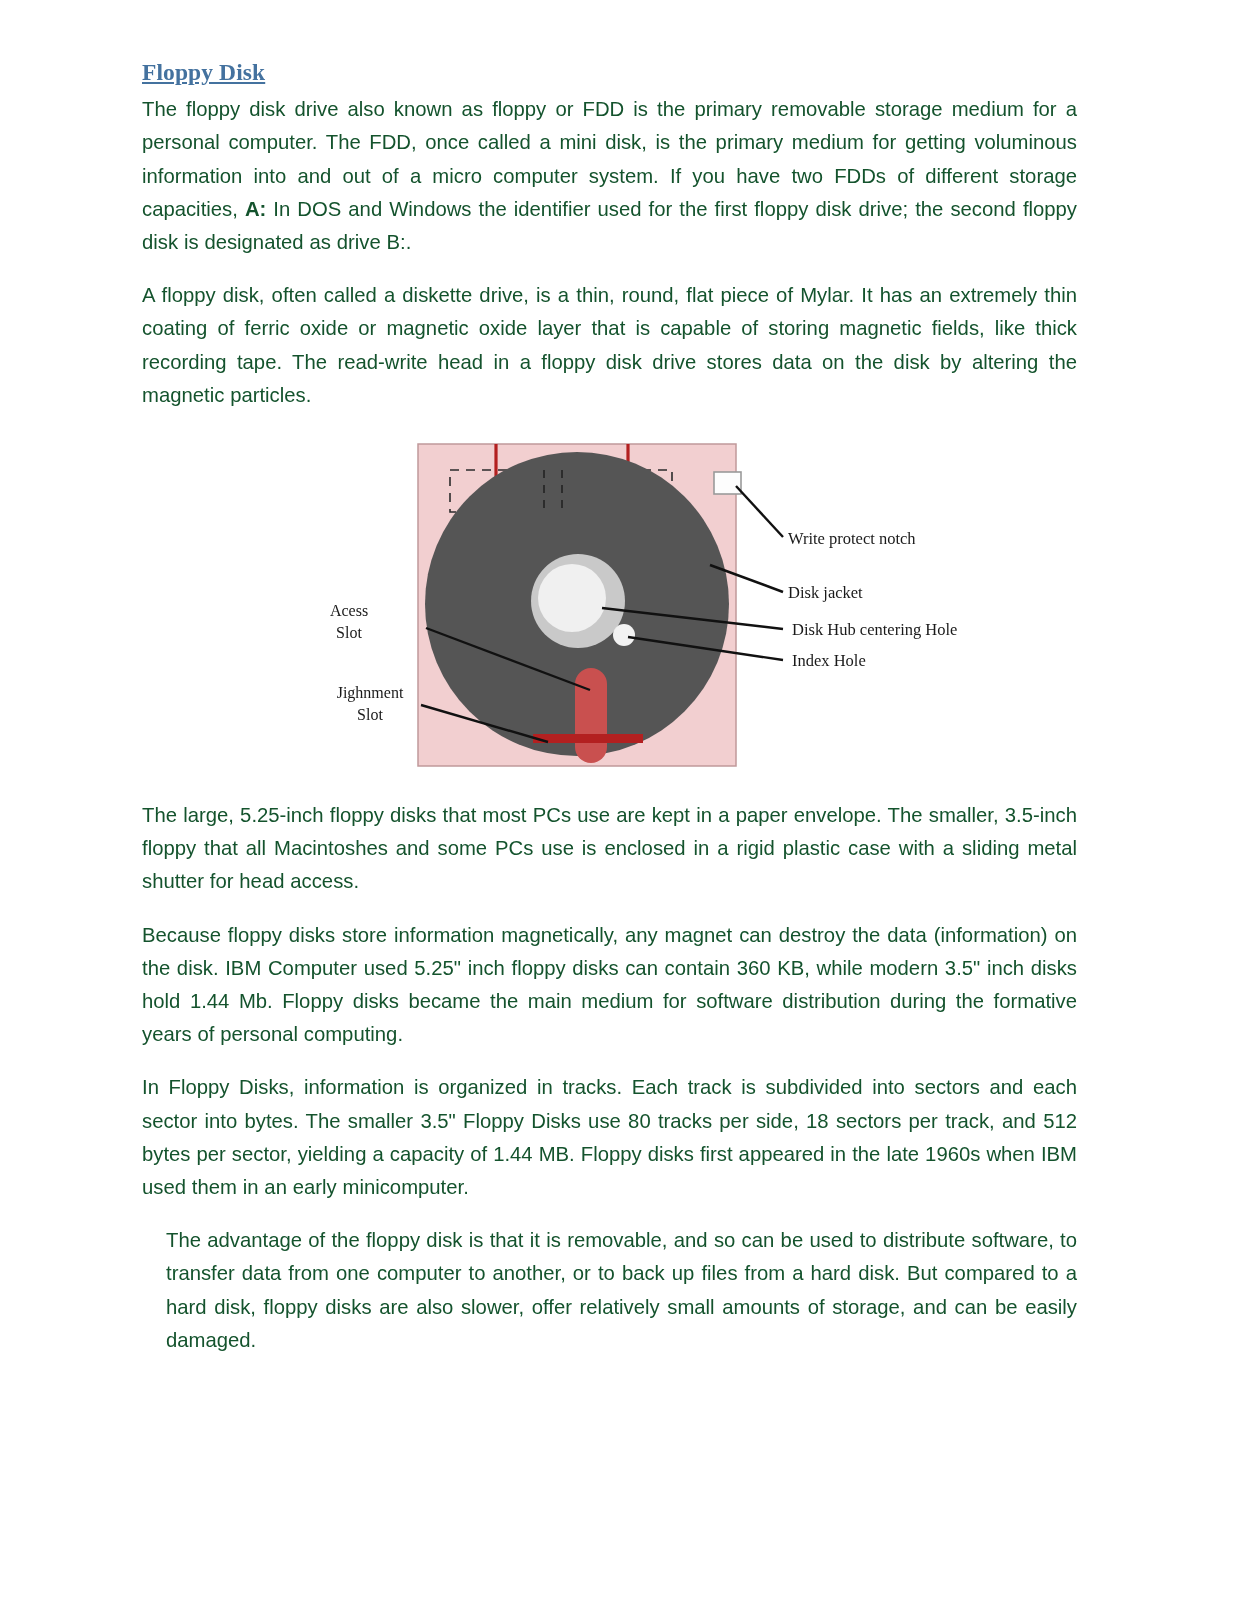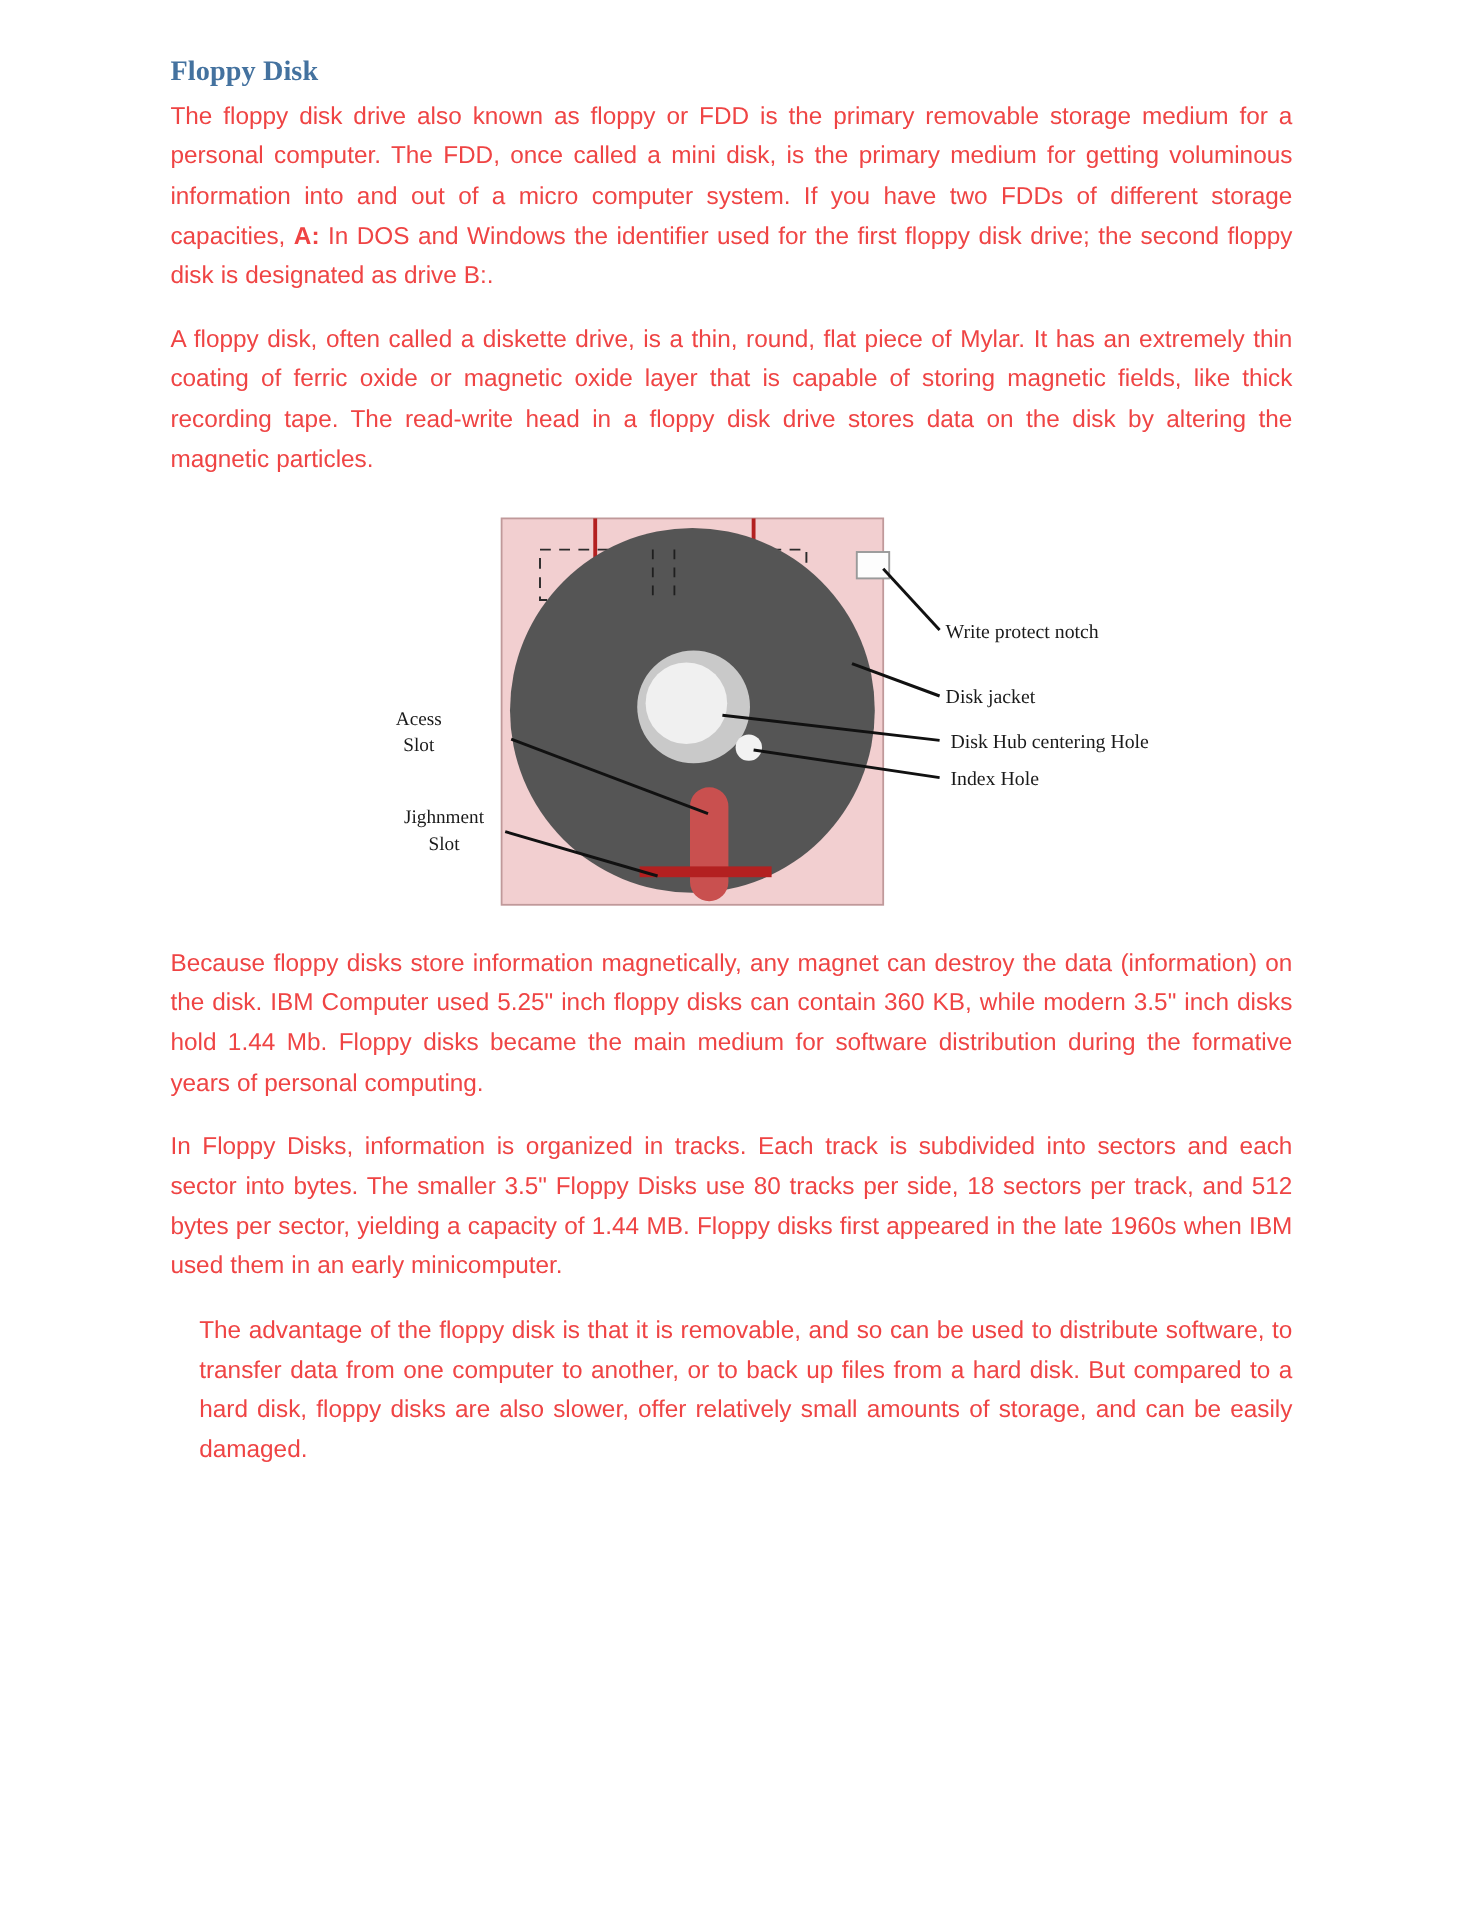--- a/index.html
+++ b/index.html
@@ -26,31 +26,32 @@
     position: absolute;
     left: 142px;
     top: 46px;
     width: 935px;
   }
   h1.doc-heading {
     font-family: "Liberation Serif", serif;
     font-size: 23.5px;
     font-weight: bold;
     color: #44729f;
-    margin: 0 0 7px 0;
+    margin: 12px 0 7px 0;
     letter-spacing: 0.1px;
     line-height: 1.2;
+    text-decoration: underline;
   }
   p.para {
     font-size: 20.3px;
     line-height: 33.2px;
     text-align: justify;
     text-justify: inter-word;
     margin: 0 0 20px 0;
-    color: #ef4444;
+    color: #14532d;
     word-spacing: 0.2px;
   }
   p.para.tight { margin-bottom: 0; margin-left: 24px; }
   p.para b { font-weight: bold; }
 
   
   .figure {
     position: relative;
     width: 935px;
     height: 345px;
@@ -134,18 +135,19 @@
 
           <text class="fig-label-sm" x="191" y="184" text-anchor="middle">Acess</text>
           <text class="fig-label-sm" x="191" y="206" text-anchor="middle">Slot</text>
           <text class="fig-label-sm" x="212" y="266" text-anchor="middle">Jighnment</text>
           <text class="fig-label-sm" x="212" y="288" text-anchor="middle">Slot</text>
 
         </svg>
       </div>
     </div>
 
+    <p class="para">The large, 5.25-inch floppy disks that most PCs use are kept in a paper envelope. The smaller, 3.5-inch floppy that all Macintoshes and some PCs use is enclosed in a rigid plastic case with a sliding metal shutter for head access.</p>
     <p class="para">Because  floppy  disks  store  information  magnetically,  any  magnet  can  destroy  the  data (information) on the disk. IBM Computer used 5.25" inch floppy disks can contain 360 KB, while modern  3.5"  inch  disks  hold  1.44  Mb.  Floppy  disks  became  the  main  medium  for  software distribution during the formative years of personal computing.</p>
     <p class="para">In  Floppy  Disks,  information  is  organized  in tracks. Each  track  is  subdivided  into sectors and each  sector  into  bytes.  The  smaller 3.5"  Floppy  Disks  use  80  tracks  per  side,  18  sectors  per track,  and  512  bytes  per  sector,  yielding  a  capacity  of  1.44  MB.  Floppy  disks  first  appeared in the late 1960s when IBM used them in an early minicomputer.</p>
     <p class="para tight">The  advantage  of  the  floppy  disk  is  that  it  is  removable,  and  so  can  be  used  to distribute software, to transfer data from one computer to another, or to back up files from a  hard  disk.  But  compared  to  a  hard  disk,  floppy  disks  are  also  slower,  offer  relatively  small amounts of storage, and can be easily damaged.</p>
 
   </div>
 </div>
 
 </body></html>

